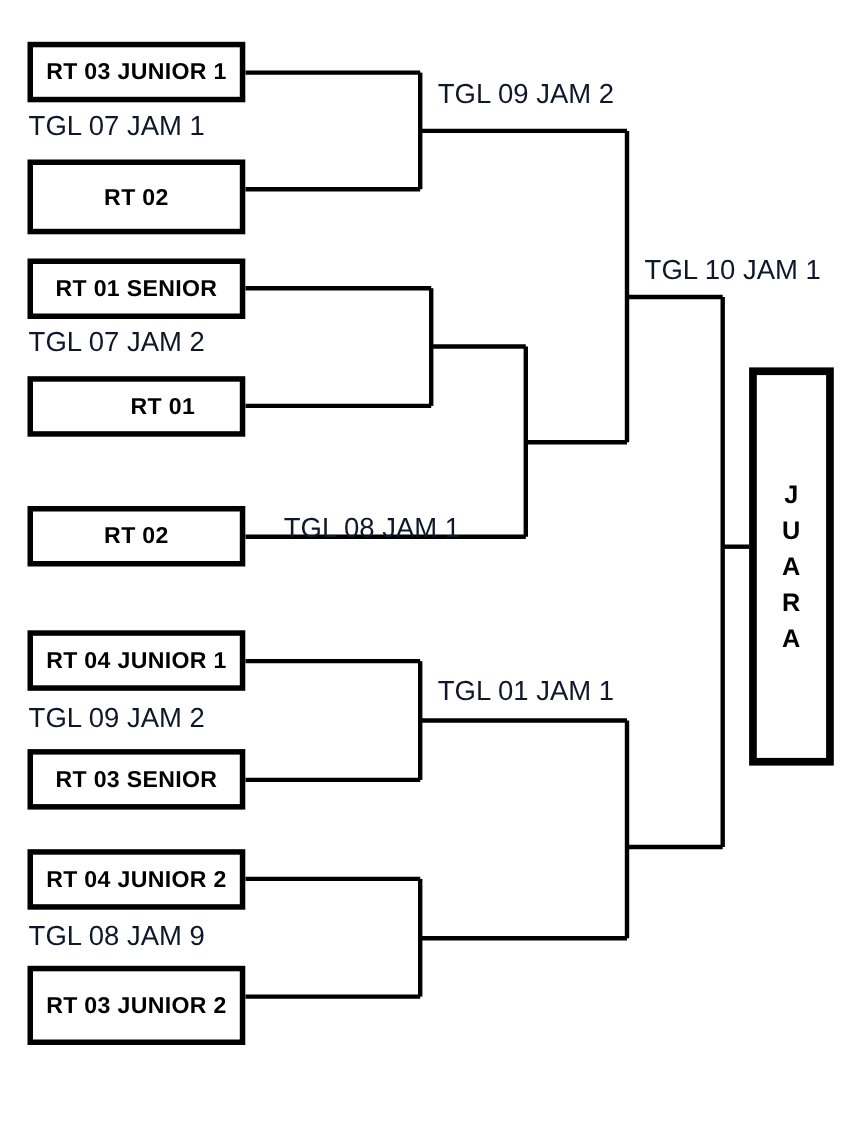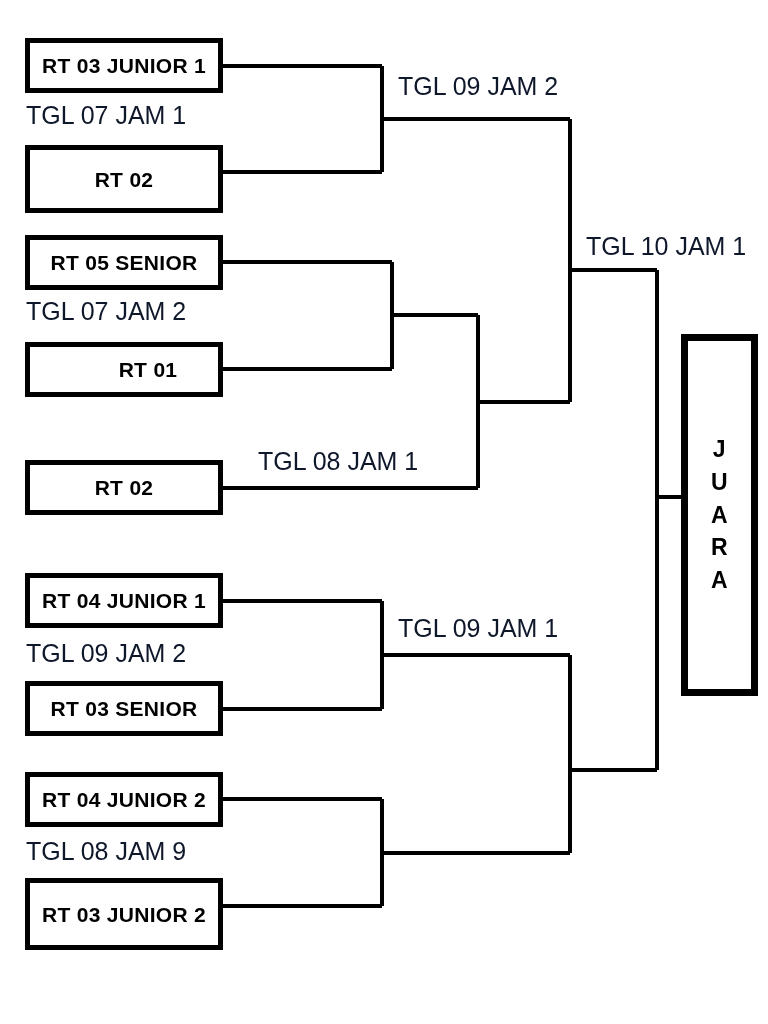--- a/index.html
+++ b/index.html
@@ -102,21 +102,21 @@
     </svg>
 
   <div id="teams-layer">
       <div class="team-box" style="left: 25px; top: 38px; width: 198px; height: 55px;">
         <span class="team-label">RT 03 JUNIOR 1</span>
       </div>
       <div class="team-box" style="left: 25px; top: 145px; width: 198px; height: 68px;">
         <span class="team-label">RT 02</span>
       </div>
       <div class="team-box" style="left: 25px; top: 235px; width: 198px; height: 55px;">
-        <span class="team-label">RT 05 SENIOR</span>
+        <span class="team-label">RT 01 SENIOR</span>
       </div>
       <div class="team-box" style="left: 25px; top: 342px; width: 198px; height: 55px; padding-left: 48px;">
         <span class="team-label">RT 01</span>
       </div>
       <div class="team-box" style="left: 25px; top: 460px; width: 198px; height: 55px;">
         <span class="team-label">RT 02</span>
       </div>
       <div class="team-box" style="left: 25px; top: 573px; width: 198px; height: 55px;">
         <span class="team-label">RT 04 JUNIOR 1</span>
       </div>
@@ -127,25 +127,25 @@
         <span class="team-label">RT 04 JUNIOR 2</span>
       </div>
       <div class="team-box" style="left: 25px; top: 878px; width: 198px; height: 72px;">
         <span class="team-label">RT 03 JUNIOR 2</span>
       </div>
     </div>
 
   <div id="labels-layer">
       <div class="match-label" style="left: 26px; top: 103px;">TGL 07 JAM 1</div>
       <div class="match-label" style="left: 26px; top: 299px;">TGL 07 JAM 2</div>
-      <div class="match-label" style="left: 258px; top: 449px;">TGL 08 JAM 1</div>
+      <div class="match-label" style="left: 258px; top: 468px;">TGL 08 JAM 1</div>
       <div class="match-label" style="left: 26px; top: 641px;">TGL 09 JAM 2</div>
       <div class="match-label" style="left: 26px; top: 839px;">TGL 08 JAM 9</div>
       <div class="match-label" style="left: 398px; top: 74px;">TGL 09 JAM 2</div>
-      <div class="match-label" style="left: 398px; top: 616px;">TGL 09 JAM 1</div>
+      <div class="match-label" style="left: 398px; top: 616px;">TGL 01 JAM 1</div>
       <div class="match-label" style="left: 586px; top: 234px;">TGL 10 JAM 1</div>
     </div>
 
   <div class="champion-box" id="champion-box" style="left: 681px; top: 334px; width: 77px; height: 362px;">
     <span class="champion-label">J
 U
 A
 R
 A</span>
   </div>

